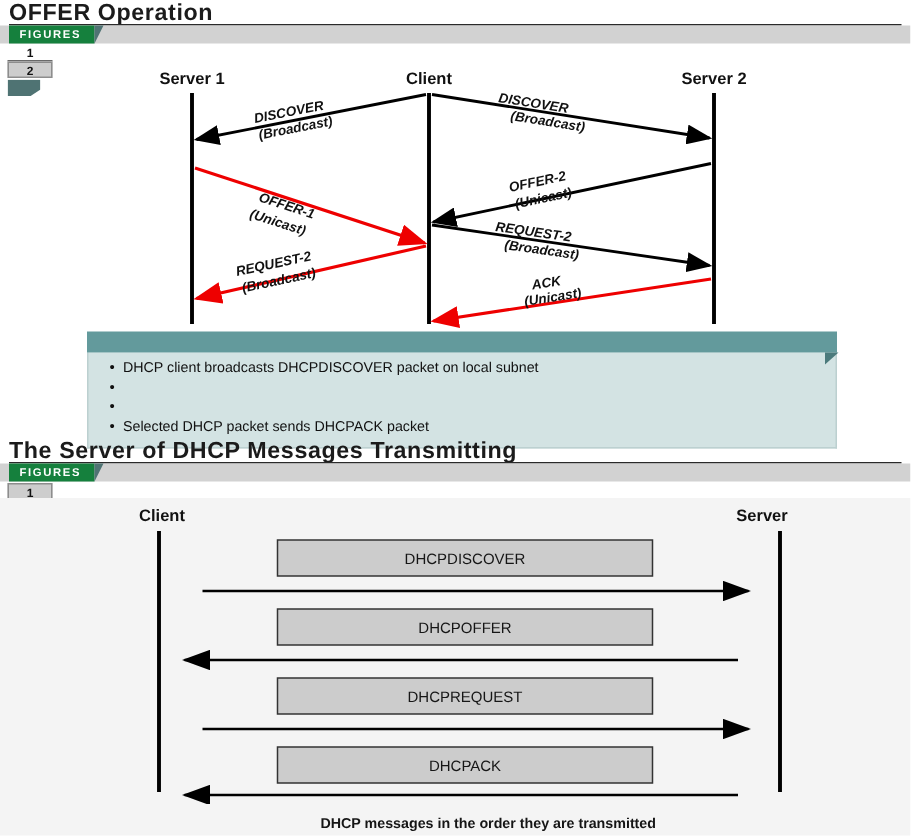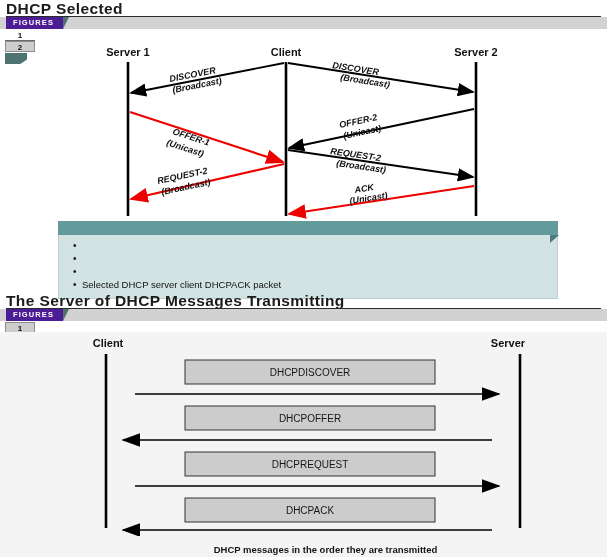--- a/index.html
+++ b/index.html
@@ -48,21 +48,21 @@
     width: 607px;
     height: 12px;
     background: #d2d2d2;
   }
   .fig-tab {
     position: absolute;
     left: 6px;
     top: 17px;
     height: 12px;
     padding: 0 9px 0 7px;
-    background: #4c1d95;
+    background: #15803d;
     color: #ffffff;
     font-size: 7.5px;
     font-weight: bold;
     letter-spacing: 1.1px;
     line-height: 12px;
     box-sizing: border-box;
   }
   .fig-tab::after {
     content: "";
     position: absolute;
@@ -196,21 +196,21 @@
     left: 0;
     width: 607px;
     background: #f4f4f4;
   }
 </style>
 </head>
 <body>
 
 <div class="section" style="top:0px;">
 
-  <div class="sec-title">DHCP Selected</div>
+  <div class="sec-title">OFFER Operation</div>
   <div class="title-rule"></div>
   <div class="gray-bar"></div>
   <div class="fig-tab">FIGURES</div>
 
   <div class="pagenums">
     <div class="pnum unsel">1</div>
     <div class="pnum sel">2</div>
     <div class="corner"></div>
   </div>
 
@@ -261,30 +261,31 @@
       <text class="lbl-msg" x="355" y="149" transform="rotate(-9 355 149)">ACK</text>
       <text class="lbl-msg" x="350" y="160" transform="rotate(-9 350 160)">(Unicast)</text>
     </svg>
   </div>
 
   <div class="info-panel" style="top:221px;">
     <div class="info-head"></div>
     <div class="info-body">
       <div class="info-li">
         <span class="bullet">•</span>
+        <span class="info-text">DHCP client broadcasts DHCPDISCOVER packet on local subnet</span>
       </div>
       <div class="info-li">
         <span class="bullet">•</span>
       </div>
       <div class="info-li">
         <span class="bullet">•</span>
       </div>
       <div class="info-li">
         <span class="bullet">•</span>
-        <span class="info-text">Selected DHCP server client DHCPACK packet</span>
+        <span class="info-text">Selected DHCP packet sends DHCPACK packet</span>
       </div>
     </div>
   </div>
 </div>
 
 <div class="section" style="top:292px;">
 
   <div class="sec-title">The Server of DHCP Messages Transmitting</div>
   <div class="title-rule"></div>
   <div class="gray-bar"></div>

